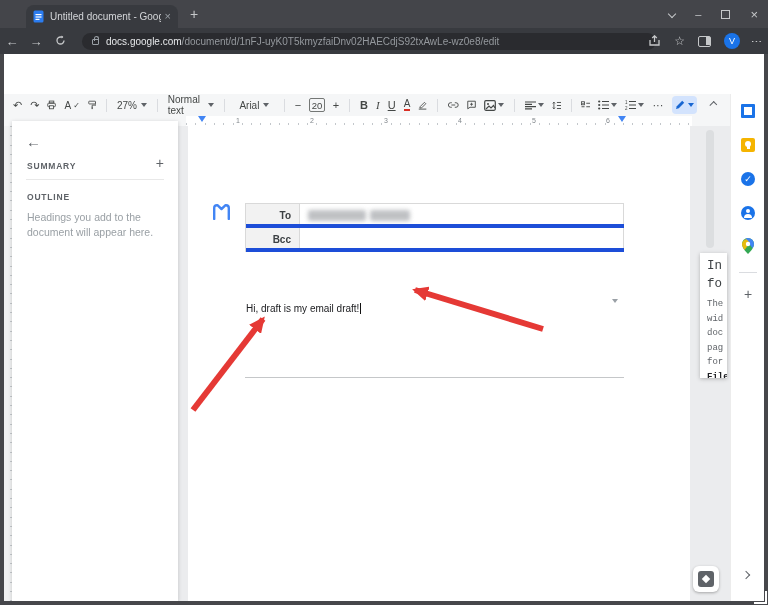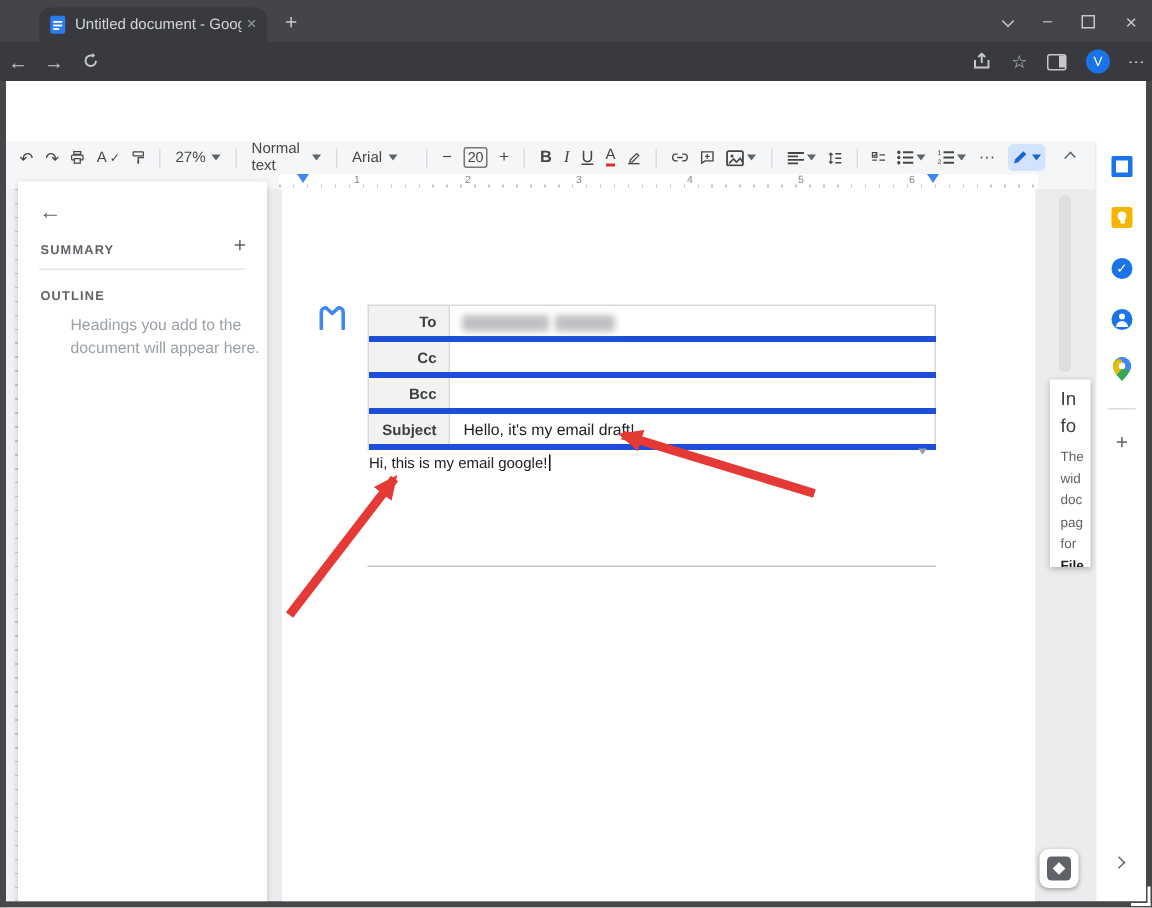--- a/index.html
+++ b/index.html
@@ -90,39 +90,39 @@
     background-image:repeating-linear-gradient(to bottom,#c3c7cb 0 1px,transparent 1px 9.3px); background-size:2px 100%; background-position:6px 0; background-repeat:no-repeat; }
   .page { position:absolute; left:184px; top:0; width:502px; height:475px; background:#fff; }
 
   
   .lsidebar { position:absolute; left:8px; top:-5px; width:166px; height:480px; background:#fff; box-shadow:0 1px 4px rgba(0,0,0,.18); }
   .ls-back { position:absolute; left:14px; top:12px; font-size:15px; color:#5f6368; }
   .ls-summary { position:absolute; left:15px; top:40px; font-size:8.5px; letter-spacing:.8px; color:#5f6368; font-weight:bold; }
   .ls-add { position:absolute; right:14px; top:34px; font-size:14px; color:#5f6368; }
   .ls-div { position:absolute; left:14px; right:14px; top:58px; height:1px; background:#e8e8e8; }
   .ls-outline { position:absolute; left:15px; top:71px; font-size:8.5px; letter-spacing:.8px; color:#5f6368; font-weight:bold; }
-  .ls-hint { position:absolute; left:15px; top:89px; width:142px; font-size:10.5px; line-height:15px; color:#9aa0a5;margin-left:20px; }
+  .ls-hint { position:absolute; left:15px; top:89px; width:142px; font-size:10.5px; line-height:15px; color:#9aa0a5; }
 
   
   .gmail-m { position:absolute; left:24px; top:77px; }
   .efields { position:absolute; left:57px; top:77px; width:379px; border-top:1px solid #d9d9d9; border-left:1px solid #d9d9d9; }
   .erow { display:flex; height:24px; border-bottom:4px solid #1d4ed8; }
   .ecell-l { width:54px; background:#f2f2f2; border-right:1px solid #d9d9d9; font-size:10px; font-weight:bold; color:#3c4043;
              text-align:right; padding-right:8px; line-height:23px; }
   .ecell-v { flex:1; border-right:1px solid #d9d9d9; font-size:10.5px; color:#202124; padding-left:9px; line-height:23px; position:relative; }
   .blur-blob { position:absolute; top:6px; height:11px; background:#b4b6b9; border-radius:2px; filter:blur(2px); opacity:.85; }
   .subj-caret { position:absolute; left:424px; top:173px; width:0; height:0; border-left:3px solid transparent; border-right:3px solid transparent; border-top:4px solid #9aa0a6; }
   .ebody { position:absolute; left:58px; top:177px; font-size:10px; color:#202124; }
   .tcursor { display:inline-block; width:1px; height:11px; background:#111; vertical-align:-2px; margin-left:1px; }
   .ehr { position:absolute; left:57px; top:251px; width:379px; height:1px; background:#c5c7c9; }
 
   
   .scrollthumb { position:absolute; left:702px; top:4px; width:8px; height:118px; background:#dcdee0; border-radius:4px; }
   .clipcard { position:absolute; left:696px; top:127px; width:27px; height:125px; background:#fff;
-              box-shadow:0 1px 4px rgba(0,0,0,.25); overflow:hidden; }
+              box-shadow:0 1px 4px rgba(0,0,0,.25); overflow:hidden;font-family:Liberation Mono, monospace; }
   .clipcard .in { position:absolute; left:7px; top:4px; width:120px; }
   .cc-h { font-size:12.5px; color:#3c4043; line-height:18px; }
   .cc-b { font-size:9px; color:#5f6368; line-height:14.6px; }
   .cc-bold { font-weight:bold; color:#202124; }
   .explore { position:absolute; left:689px; top:440px; width:26px; height:26px; background:#fff; border-radius:6px;
              box-shadow:0 1px 3px rgba(0,0,0,.3); display:flex; align-items:center; justify-content:center; }
   .explore .inner { width:16px; height:16px; background:#5f6368; border-radius:3px; display:flex; align-items:center; justify-content:center; }
   .explore .diamond { width:6px; height:6px; background:#fff; transform:rotate(45deg); }
 
   
@@ -176,20 +176,25 @@
 
   <div class="btoolbar">
     <span class="nav-ico">←</span>
     <span class="nav-ico">→</span>
     <span class="nav-ico">
       <svg width="11" height="11" viewBox="0 0 11 11">
           <path d="M9 5.5A3.5 3.5 0 115.5 2h2" fill="none" stroke="#c6c8ca" stroke-width="1.3"></path>
           <path d="M6.6 0.4L8.4 2 6.6 3.6z" fill="#c6c8ca"></path>
         </svg>
     </span>
+    <div class="urlpill">
+      <span class="lock"></span>
+      <span class="url-domain">docs.google.com</span>
+        <span class="url-path">/document/d/1nFJ-uyK0T5kmyzfaiDnv02HAECdjS92txAwLe-wz0e8/edit</span>
+    </div>
     <div class="bt-right">
       <svg width="13" height="12" viewBox="0 0 13 12">
           <path d="M2 5v5h9V5" fill="none" stroke="#c6c8ca" stroke-width="1.3"></path>
           <path d="M6.5 7V1M4.2 3L6.5 0.8 8.8 3" fill="none" stroke="#c6c8ca" stroke-width="1.3"></path>
         </svg>
       <span class="star">☆</span>
       <span class="sidepanel-ico"></span>
       <span class="mini-avatar">V</span>
       <span class="dots">⋮</span>
     </div>
@@ -266,21 +271,21 @@
     <span class="tlabel">
         <span>27%</span>
         <span class="tri-down"></span>
       </span>
     <span class="tsep"></span>
     <span class="tlabel">
         <span>Normal text</span>
         <span class="tri-down"></span>
       </span>
     <span class="tsep"></span>
-    <span class="tlabel" style="width:52px; justify-content:flex-start">
+    <span class="tlabel" style="width:52px; justify-content:center">
         <span>Arial</span>
         <span class="tri-down"></span>
       </span>
     <span class="tsep"></span>
     <span>−</span>
     <span class="sizebox">20</span>
     <span>+</span>
     <span class="tsep"></span>
     <span class="bold">B</span>
     <span class="ital">I</span>
@@ -373,36 +378,28 @@
 
       <div class="efields">
         <div class="erow">
           <div class="ecell-l">To</div>
           <div class="ecell-v">
             <span class="blur-blob" style="left:8px; width:58px"></span>
             <span class="blur-blob" style="left:70px; width:40px"></span>
           </div>
         </div>
         <div class="erow">
-          <div class="ecell-l">Cc</div>
-          <div class="ecell-v"></div>
-        </div>
-        <div class="erow">
           <div class="ecell-l">Bcc</div>
           <div class="ecell-v"></div>
         </div>
-        <div class="erow">
-          <div class="ecell-l">Subject</div>
-          <div class="ecell-v">Hello, it's my email draft!</div>
-        </div>
       </div>
 
       <span class="subj-caret"></span>
 
-      <div class="ebody"><span>Hi, this is my email google!</span><span class="tcursor"></span></div>
+      <div class="ebody"><span>Hi, draft is my email draft!</span><span class="tcursor"></span></div>
 
       <div class="ehr"></div>
     </div>
 
     <div class="lsidebar">
       <span class="ls-back">←</span>
       <span class="ls-summary">SUMMARY</span>
       <span class="ls-add">+</span>
       <div class="ls-div"></div>
       <span class="ls-outline">OUTLINE</span>

